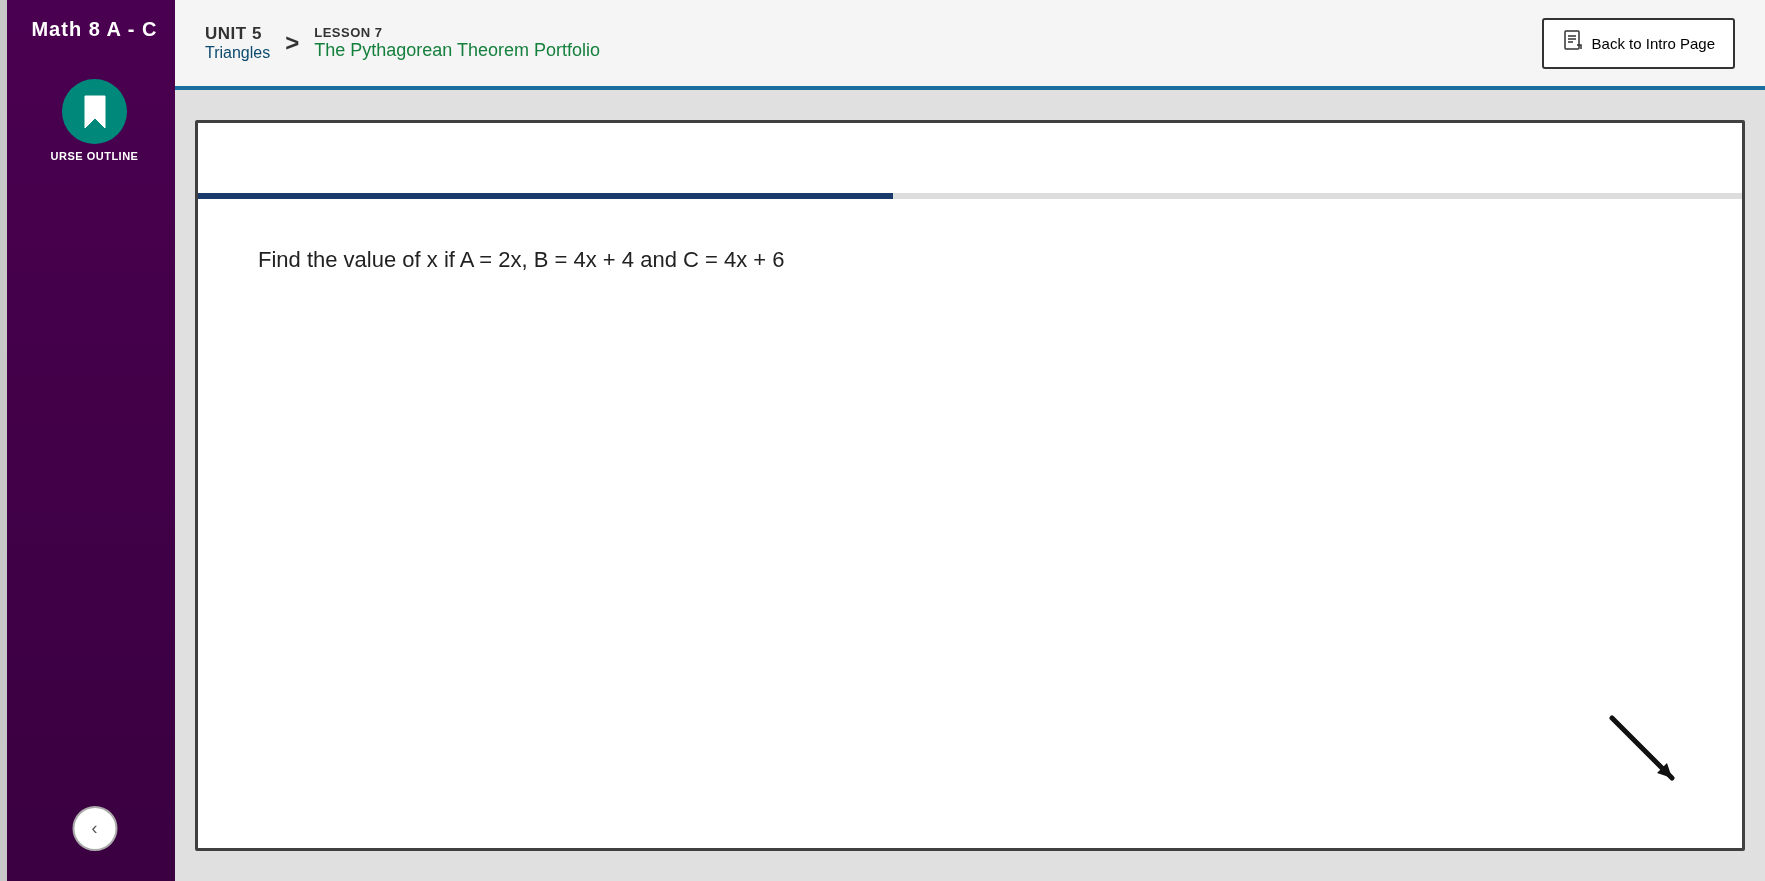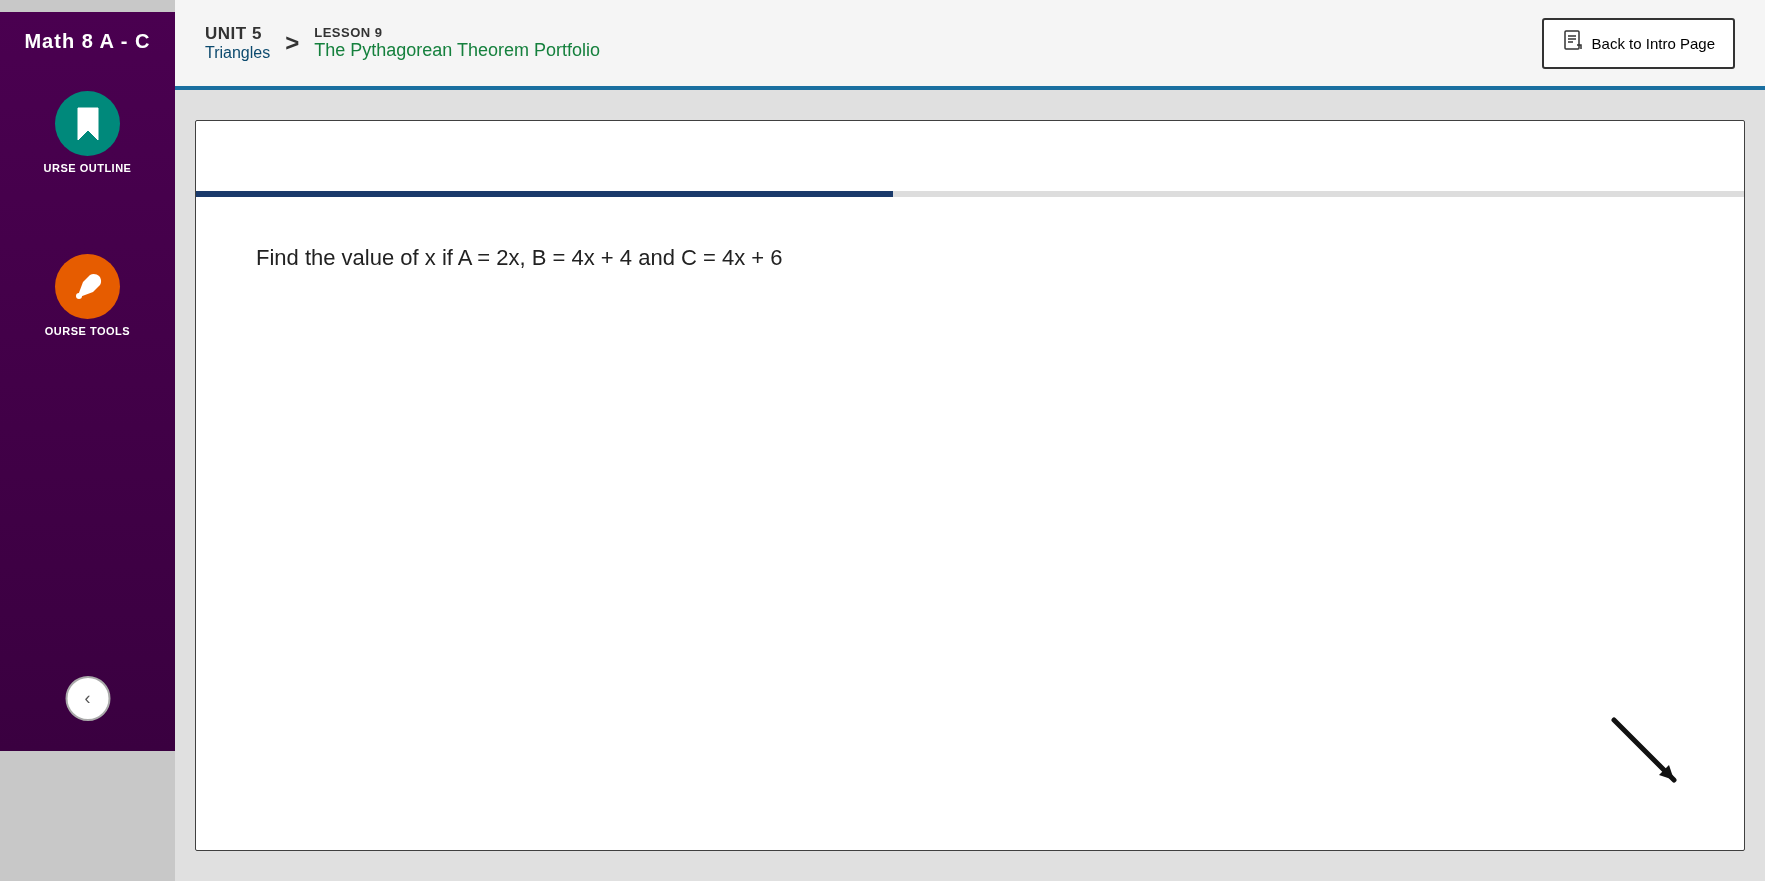--- a/index.html
+++ b/index.html
@@ -10,29 +10,28 @@
       background: #c8c8c8;
       font-family: Arial, sans-serif;
       overflow: hidden;
       position: relative;
     }
 
     
     .app-title-bar {
       position: absolute;
       top: 0;
-      left: 0;
+      left: 7px;
       width: 175px;
-      height: 739px;
+      height: 881px;
       background: linear-gradient(to bottom, #4a0050 0%, #3a0040 100%);
       display: flex;
       flex-direction: column;
       align-items: center;
       padding-top: 10px;
-      margin-top: 12px;
     }
 
     .app-title {
       color: white;
       font-size: 20px;
       font-weight: bold;
       padding: 8px 10px;
       letter-spacing: 1px;
     }
 
@@ -183,21 +182,21 @@
       background: #e0e0e0;
       display: flex;
       flex-direction: column;
       padding: 20px;
     }
 
     
     .card-panel {
       background: white;
       margin: 10px 0;
-      border: 1px solid #404040;
+      border: 3px solid #404040;
       border-radius: 2px;
       flex: 1;
       position: relative;
       overflow: hidden;
     }
 
     
     .progress-bar-container {
       position: absolute;
       top: 70px;
@@ -246,47 +245,37 @@
   <div class="sidebar-icon-block">
     <div class="sidebar-icon-circle teal">
 
       <svg width="30" height="36" viewBox="0 0 30 36">
         <polygon points="5,2 25,2 25,34 15,24 5,34" fill="white" stroke="white" stroke-width="1"></polygon>
       </svg>
     </div>
     <div class="sidebar-icon-label">URSE OUTLINE</div>
   </div>
 
-  <div class="sidebar-icon-block">
-    <div class="sidebar-icon-circle orange">
-
-      <svg width="34" height="34" viewBox="0 0 34 34">
-        <path d="M28 6 C26 4, 22 3, 19 5 L12 12 L6 28 L22 22 L29 15 C31 12, 30 8, 28 6Z" fill="white"></path>
-        <circle cx="8" cy="26" r="3" fill="white"></circle>
-      </svg>
-    </div>
-    <div class="sidebar-icon-label">OURSE TOOLS</div>
-  </div>
 
   <div class="collapse-btn">
     <span>‹</span>
   </div>
 </div>
 
 <div class="main-content">
 
   <div class="header">
     <div class="breadcrumb">
       <div class="unit-info">
         <span class="unit-label">UNIT 5</span>
         <span class="unit-name">Triangles</span>
       </div>
       <span class="breadcrumb-chevron">&gt;</span>
       <div class="lesson-info">
-        <span class="lesson-label">LESSON 9</span>
+        <span class="lesson-label">LESSON 7</span>
         <span class="lesson-name">The Pythagorean Theorem Portfolio</span>
       </div>
     </div>
 
     <button class="back-btn">
       <span class="back-btn-icon">
         
         <svg width="22" height="22" viewBox="0 0 22 22">
           <rect x="3" y="1" width="14" height="18" rx="1" fill="none" stroke="#333" stroke-width="1.5"></rect>
           <line x1="6" y1="6" x2="14" y2="6" stroke="#333" stroke-width="1.5"></line>

